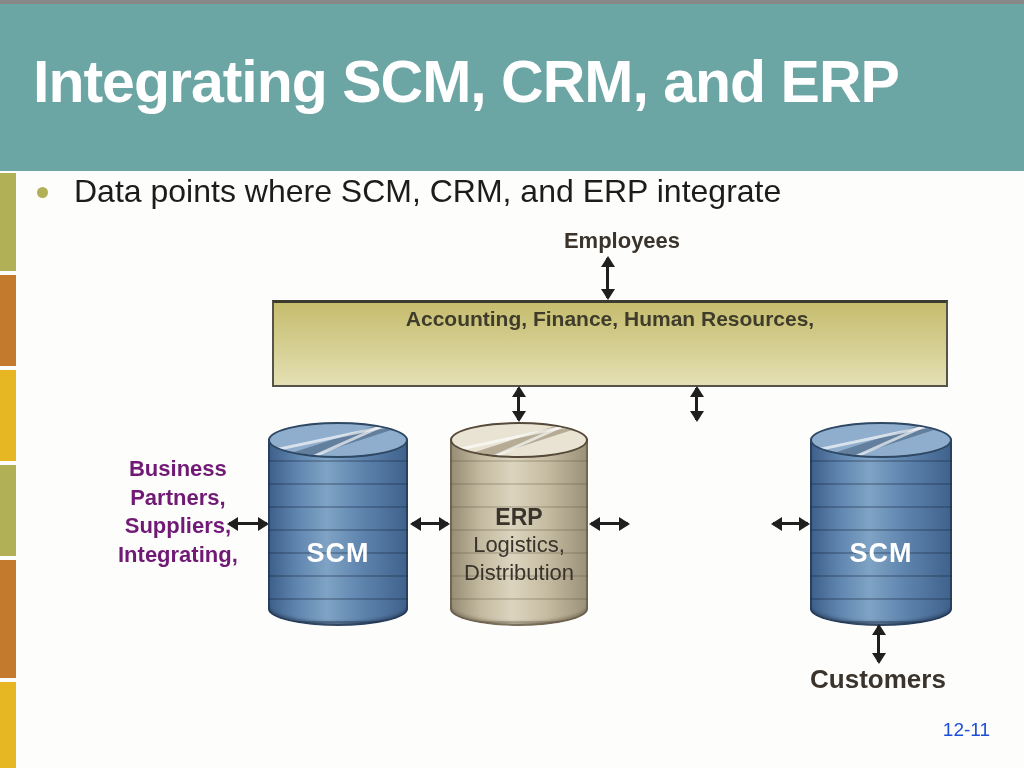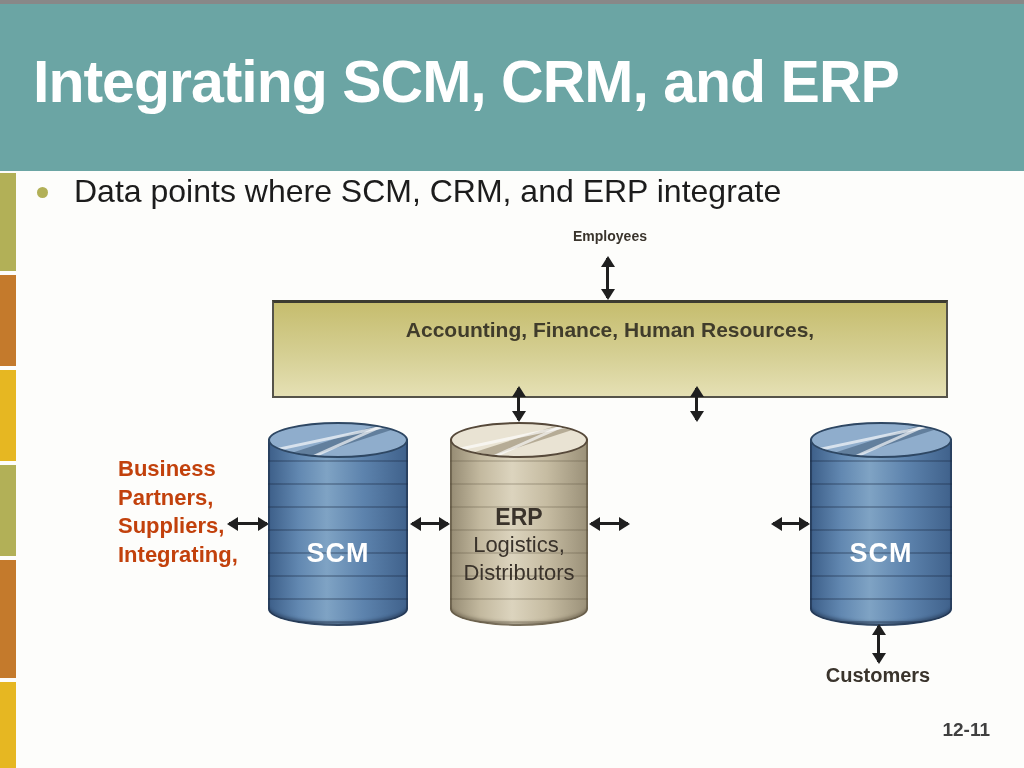--- a/index.html
+++ b/index.html
@@ -22,31 +22,31 @@
   .sb2{top:271px;height:91px;}
   .sb3{top:366px;height:91px;}
   .sb4{top:461px;height:91px;}
   .sb5{top:556px;height:118px;}
   .sb6{top:678px;height:90px;}
   
   .bullet-dot{position:absolute;left:37px;top:183px;width:11px;height:11px;border-radius:50%;background:var(--sidebar_olive);}
   .bullet-text{position:absolute;left:74px;top:169px;font-size:32px;color:#1c1c1c;white-space:nowrap;}
   
   .dlabel{position:absolute;color:#3a342c;font-weight:bold;text-align:center;}
-  .employees{left:520px;top:224px;width:180px;font-size:14px;}
-  .customers{left:800px;top:660px;width:156px;font-size:20px;}
-  .partners{position:absolute;left:118px;top:451px;color:#c2410c;font-weight:bold;font-size:22px;line-height:28.5px;text-align:left;}
-  .pagenum{position:absolute;right:34px;top:715px;font-size:19px;font-weight:bold;color:#404040;}
+  .employees{left:532px;top:224px;width:180px;font-size:22px;}
+  .customers{left:800px;top:660px;width:156px;font-size:26px;}
+  .partners{position:absolute;left:118px;top:451px;color:#701a75;font-weight:bold;font-size:22px;line-height:28.5px;text-align:center;}
+  .pagenum{position:absolute;right:34px;top:715px;font-size:19px;font-weight:normal;color:#1d4ed8;}
   
   .pbox{
     position:absolute;left:272px;top:296px;width:672px;height:80px;
     background:linear-gradient(180deg,var(--box_top) 0%, #d5cf93 55%, var(--box_bottom) 100%);
     border:2px solid var(--box_border); border-top:3px solid #3c3b30;
     text-align:center;color:#403c2b;font-weight:bold;font-size:21px;line-height:27px;
-    padding-top:13px; box-sizing:content-box;
+    padding-top:2px; box-sizing:content-box;
   }
   
   .h-arrow{position:absolute;height:3px;background:var(--arrow_black);}
   .h-arrow::before{content:"";position:absolute;left:-2px;top:50%;transform:translateY(-50%);
     border-top:7px solid transparent;border-bottom:7px solid transparent;border-right:11px solid var(--arrow_black);}
   .h-arrow::after{content:"";position:absolute;right:-2px;top:50%;transform:translateY(-50%);
     border-top:7px solid transparent;border-bottom:7px solid transparent;border-left:11px solid var(--arrow_black);}
   .v-arrow{position:absolute;width:3px;background:var(--arrow_black);}
   .v-arrow::before{content:"";position:absolute;top:-2px;left:50%;transform:translateX(-50%);
     border-left:7px solid transparent;border-right:7px solid transparent;border-bottom:11px solid var(--arrow_black);}
@@ -149,21 +149,21 @@
       <div class="lid-stripe s-light p1"></div>
       <div class="lid-stripe s-light p2"></div>
     </div>
   </div>
 
   <div class="cyl cyl-tan" style="left:450px;width:138px;">
     <div class="cyl-body">
       <div class="cyl-text erp-text">
         <div class="t">ERP</div>
         <div class="l">Logistics,</div>
-        <div class="l">Distributors</div>
+        <div class="l">Distribution</div>
       </div>
     </div>
     <div class="cyl-lid">
       <div class="lid-stripe s-dark p3"></div>
       <div class="lid-stripe s-light p1"></div>
       <div class="lid-stripe s-light p2"></div>
     </div>
   </div>
 
 

